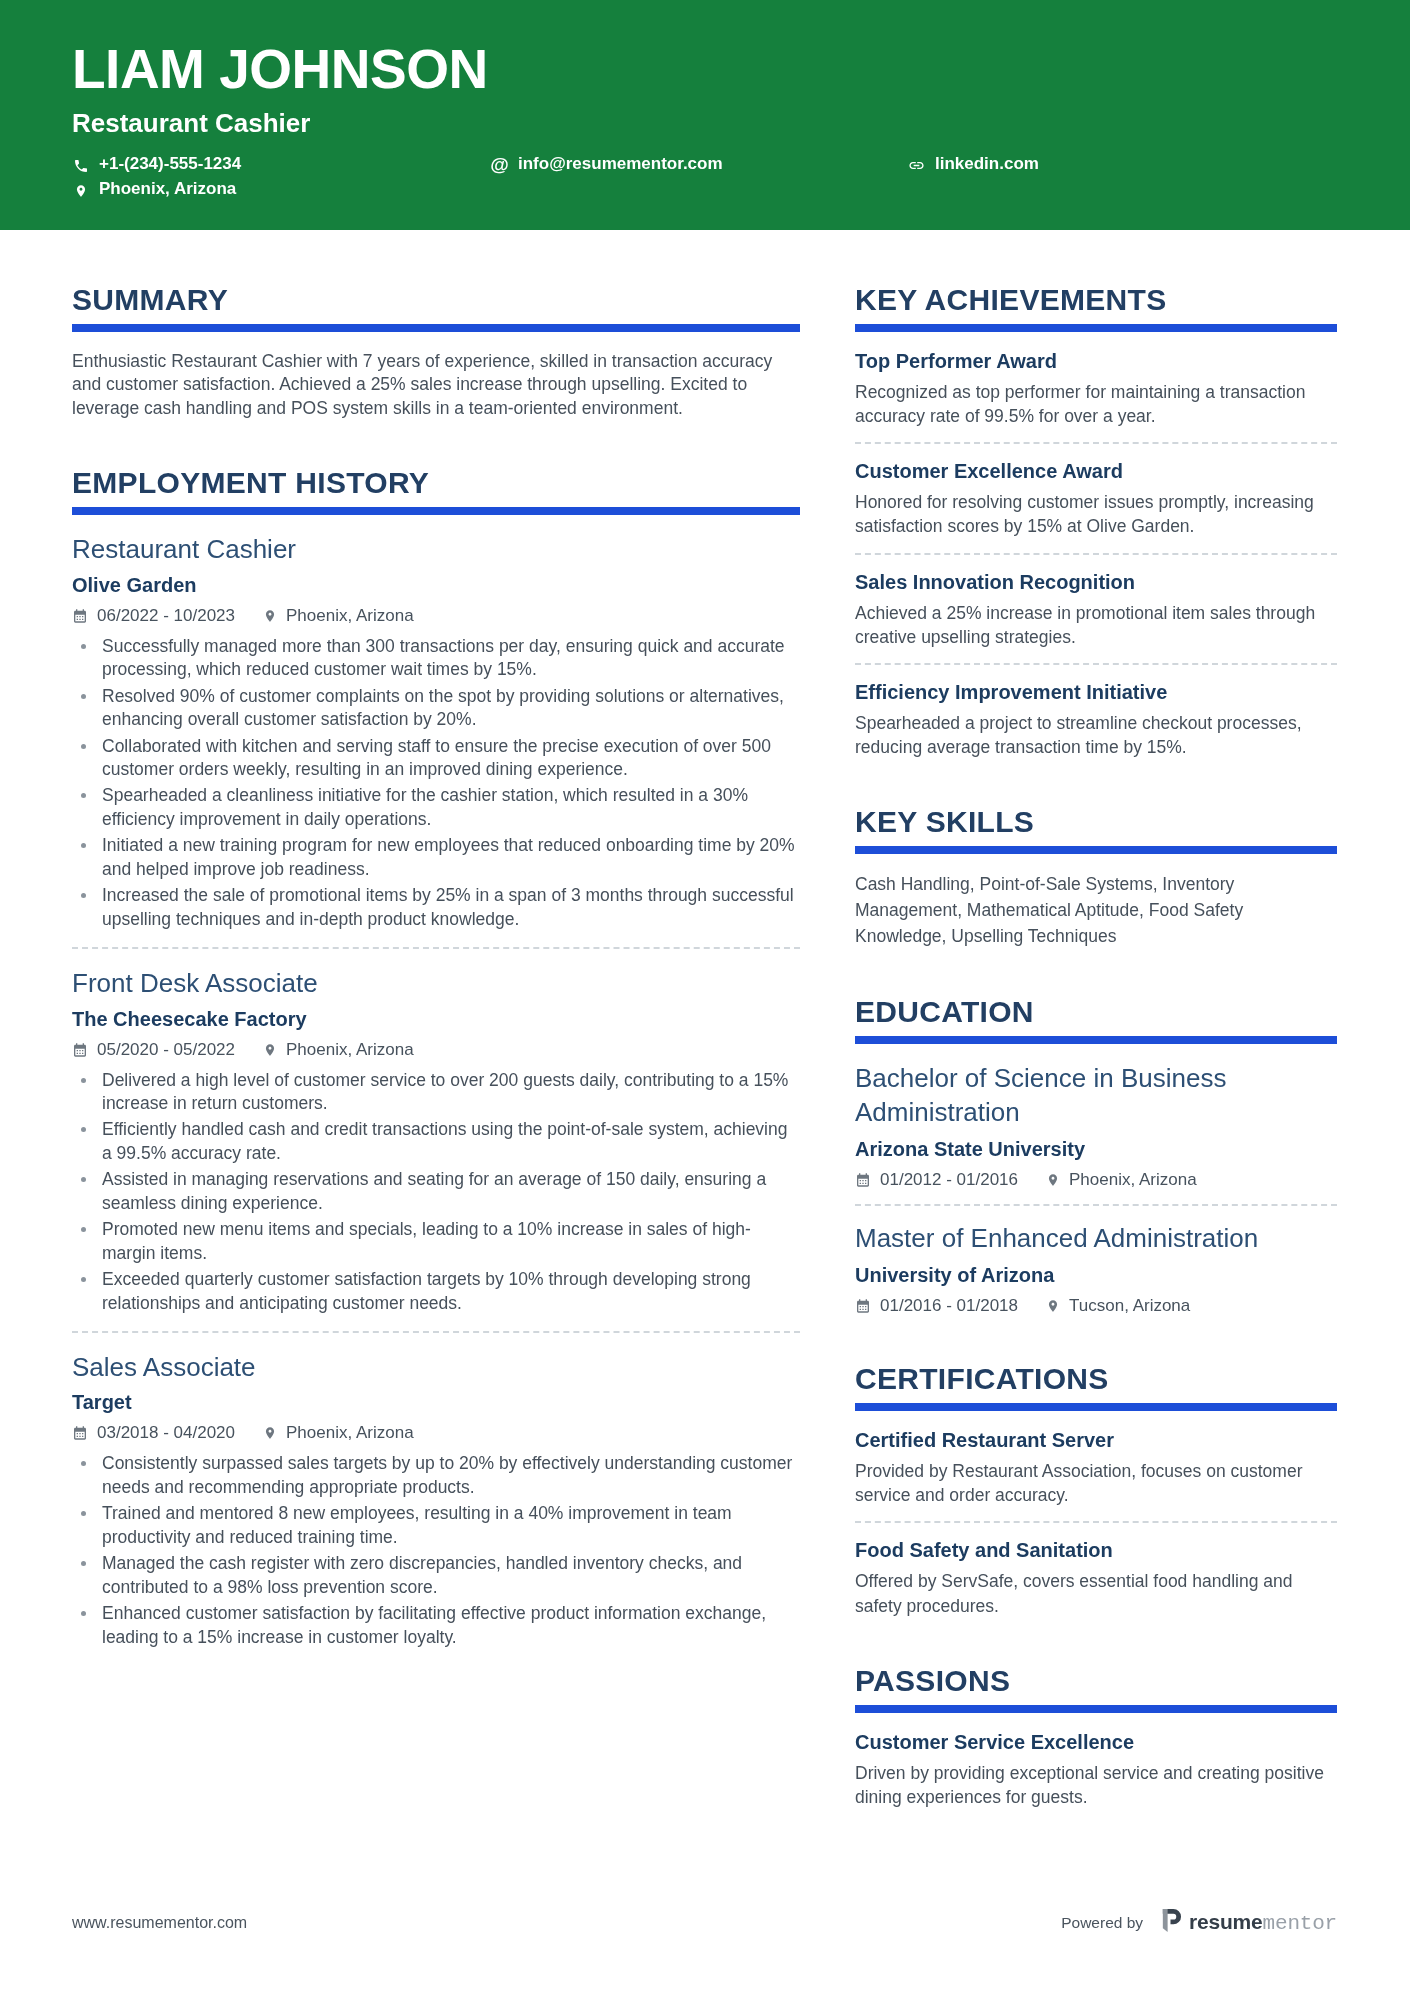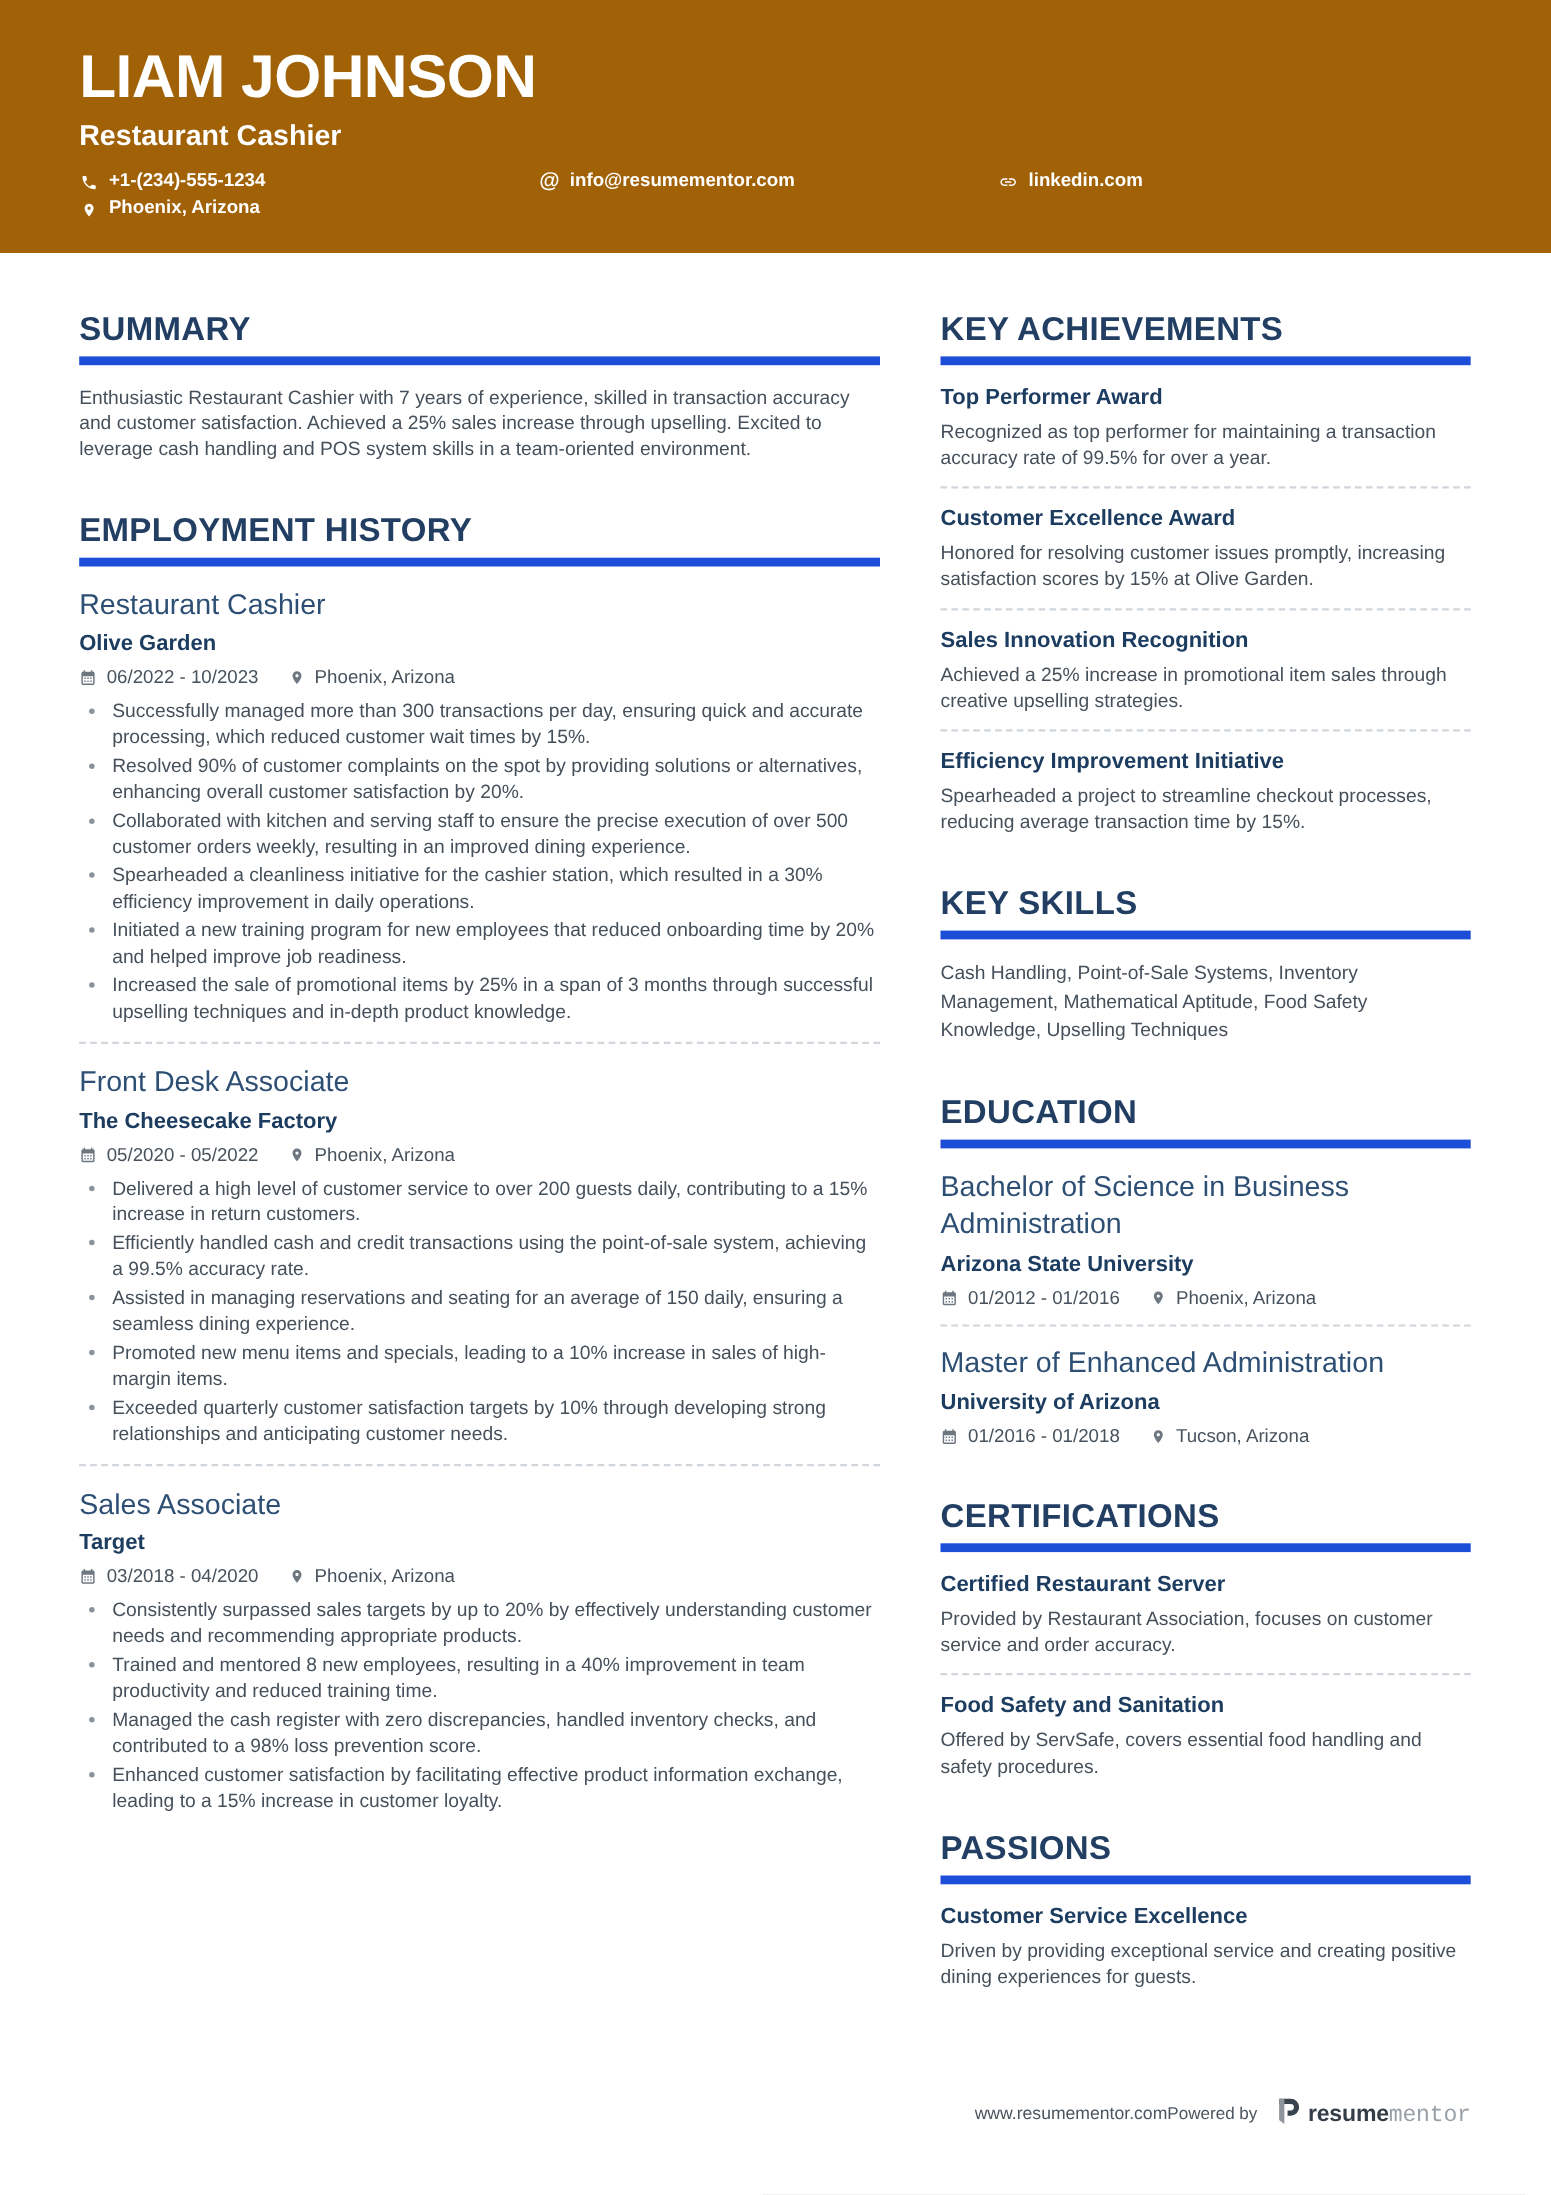--- a/index.html
+++ b/index.html
@@ -1,21 +1,21 @@
 <!DOCTYPE html>
 <html><head>
 <meta charset="utf-8">
 <style>
   * { margin:0; padding:0; box-sizing:border-box; }
   html,body { background:#e8e8e8; }
   body { font-family:"Liberation Sans","DejaVu Sans",sans-serif; }
   .page { position:relative; width:1410px; height:1995px; background:#ffffff; margin:0 auto; overflow:hidden; }
 
   
-  .header { background:#a16207; height:230px; padding:42px 73px 0 72px; color:#ffffff; }
+  .header { background:#15803d; height:230px; padding:42px 73px 0 72px; color:#ffffff; }
   .name { font-size:55px; font-weight:700; letter-spacing:-0.5px; line-height:1; }
   .subtitle { font-size:26px; font-weight:700; margin-top:11px; }
   .contact-grid { margin-top:15px; display:grid; grid-template-columns:419px 417px 1fr; row-gap:5px; }
   .contact-item { display:flex; align-items:flex-end; gap:10px; font-size:17px; font-weight:700; }
   .contact-item .cicon { display:inline-flex; width:17px; justify-content:center; flex:0 0 auto; }
   .contact-item svg { fill:#ffffff; }
   .at-glyph { font-size:19px; font-weight:700; line-height:1; }
   .loc-row { grid-column:1; }
 
   
@@ -44,21 +44,21 @@
 
   
   .ach-item .ach-head { font-size:20px; font-weight:700; color:#1c3c60; margin-bottom:7px; }
   .ach-item p { font-size:17.5px; line-height:1.38; color:#46505b; }
   .r-divider { border-top:2px dashed #d0d6db; margin:14px 0 16px; }
   .skills-text { font-size:17.5px; line-height:1.47; color:#46505b; }
   .degree { font-size:26px; font-weight:500; color:#2d4f74; line-height:1.28; margin-bottom:9px; }
   .school { font-size:20px; font-weight:700; color:#1c3c60; margin-bottom:9px; }
 
   
-  .footer { position:absolute; left:72px; right:73px; bottom:58px; display:flex; justify-content:flex-end; align-items:center; }
+  .footer { position:absolute; left:72px; right:73px; bottom:58px; display:flex; justify-content:space-between; align-items:center; }
   .site-url { font-size:16px; color:#4a545e; }
   .powered { display:flex; align-items:center; gap:16px; }
   .powered-label { font-size:15.5px; color:#4a545e; }
   .logo { display:flex; align-items:center; gap:7px; }
   .logo-text { font-size:21px; letter-spacing:-0.2px; }
   .logo-text .lb { font-weight:700; color:#343e49; }
   .logo-text .ll { font-weight:500; color:#99a0a8;font-family:Liberation Mono, monospace; }
 </style>
 </head>
 <body>

